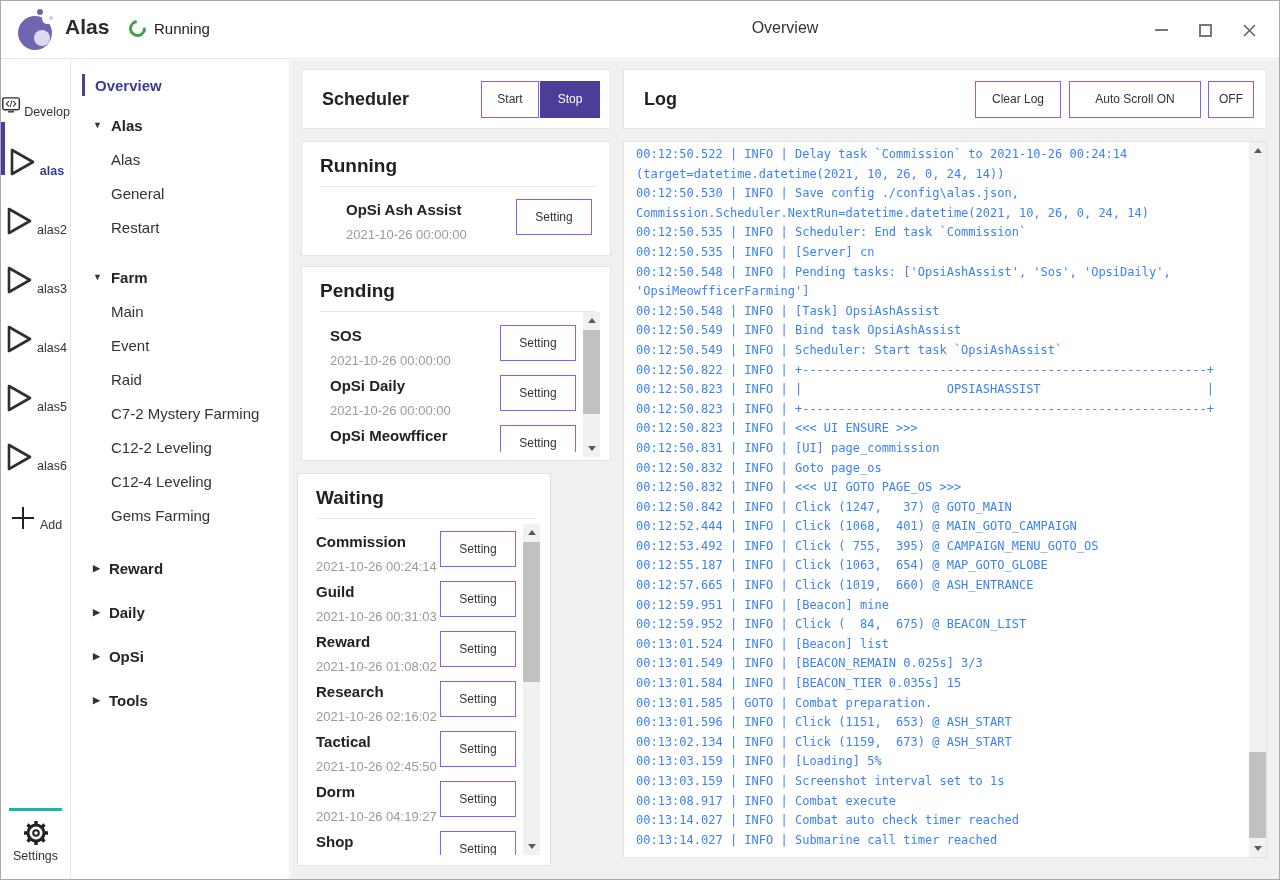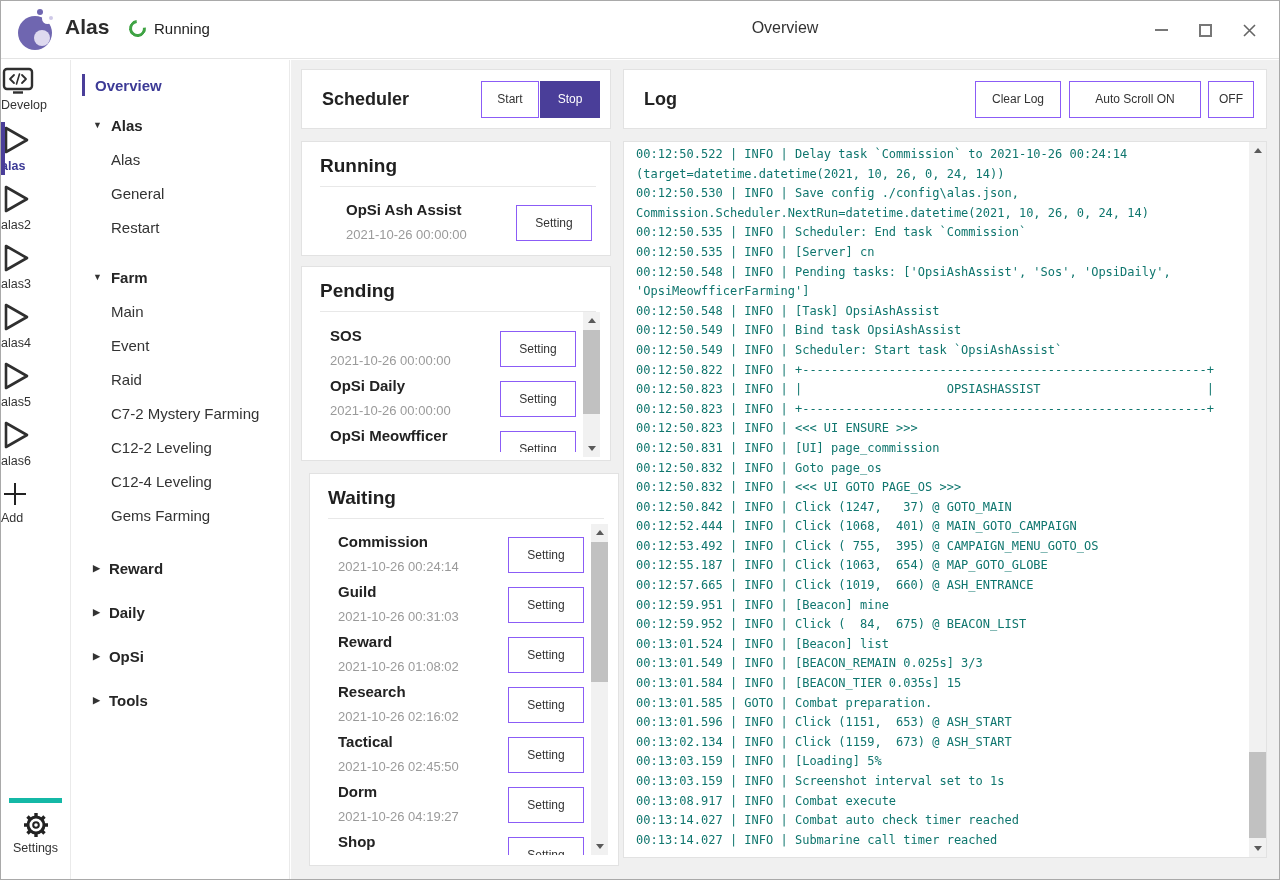--- a/index.html
+++ b/index.html
@@ -18,25 +18,25 @@
   .spinner{position:absolute;left:128px;top:19px;width:17px;height:17px;border:3px solid var(--success_green,#3fa344);border-top-color:transparent;border-radius:50%;transform:rotate(38deg)}
   .status-label{position:absolute;left:153px;top:19px;font-size:15px;color:#222}
   .page-title{position:absolute;left:784px;top:18px;transform:translateX(-50%);font-size:16px;color:#333}
   .win-controls{position:absolute;right:8px;top:0;height:58px;display:flex;align-items:center}
   .win-btn{width:44px;height:42px;display:flex;align-items:center;justify-content:center;background:none;border:none;cursor:pointer}
   .min-glyph{width:13px;height:2px;background:#777}
   .max-glyph{width:13px;height:13px;border:2px solid #777}
 
   
   .icon-rail{position:absolute;left:0;top:59px;bottom:0;width:70px;background:#fff;border-right:1px solid #eaeaea;z-index:5}
-  .rail-item{position:relative;height:59px;display:flex;flex-direction:column;align-items:flex-start;justify-content:center;gap:3px;cursor:pointer}
+  .rail-item{position:relative;height:59px;display:flex;flex-direction:row;align-items:flex-end;justify-content:center;gap:3px;cursor:pointer}
   .rail-item .lbl{font-size:12.5px;color:#333}
   .rail-item.active::before{content:"";position:absolute;left:0;top:3px;bottom:3px;width:4px;background:var(--accent,#4a3e99)}
   .rail-item.active .lbl{color:var(--accent_text,#3c3a96);font-weight:bold}
-  .rail-bottom{position:absolute;bottom:0;left:8px;right:8px;border-top:5px solid #14b8a6;padding:9px 0 24px;display:flex;flex-direction:column;align-items:center;gap:3px;cursor:pointer}
+  .rail-bottom{position:absolute;bottom:0;left:8px;right:8px;border-top:3px solid #14b8a6;padding:9px 0 16px;display:flex;flex-direction:column;align-items:center;gap:3px;cursor:pointer}
   .rail-bottom .lbl{font-size:12.5px;color:#333}
 
   
   .nav{position:absolute;left:70px;top:59px;bottom:0;width:219px;background:#fff;border-right:1px solid #eaeaea;padding-top:10px;overflow:hidden;z-index:5}
   .nav-active{position:relative;height:30px;display:flex;align-items:center;padding-left:24px;margin-bottom:8px;cursor:pointer}
   .nav-active::before{content:"";position:absolute;left:11px;top:4px;height:22px;width:3px;background:var(--accent,#4a3e99)}
   .nav-active .t{font-size:15px;font-weight:bold;color:var(--accent_text,#3c3a96)}
   .nav-group{height:34px;display:flex;align-items:center;padding-left:22px;font-size:15px;font-weight:bold;color:#262626;cursor:pointer}
   .nav-group .caret{font-size:9px;margin-right:9px;color:#333}
   .nav-group.mt16{margin-top:16px}.nav-group.mt8{margin-top:8px}
@@ -56,27 +56,27 @@
   #start-btn{width:58px;height:37px}
   #stop-btn{width:60px;height:37px;margin-left:1px}
 
   .list-title{font-size:19px;font-weight:600;color:#1f1f1f;padding:13px 18px 9px}
   .hr{border-top:1px solid #e8e8e8;margin:0 14px 0 18px}
   .task-list{position:absolute;left:18px;overflow:hidden}
   .task-row{height:50px;display:flex;justify-content:flex-end}
   .task-info{width:170px}
   .task-name{font-size:15px;font-weight:bold;color:#222;line-height:24px}
   .task-time{font-size:13px;color:#9a9a9a;line-height:25px}
-  .setting-btn{width:76px;height:36px;margin-top:7px;flex:none}
+  .setting-btn{width:76px;height:36px;margin-top:1px;flex:none}
 
   #running-panel{left:300px;top:140px;width:310px;height:115px}
   #running-list{top:56px;height:52px;right:18px}
   #pending-panel{left:300px;top:265px;width:310px;height:195px}
   #pending-list{top:57px;height:128px;right:34px}
-  #waiting-panel{left:308px;top:472px;width:310px;height:393px}
+  #waiting-panel{left:296px;top:472px;width:254px;height:393px}
   #waiting-list{top:56px;height:325px;right:34px}
 
   
   .vscroll{position:absolute;width:17px;background:#f1f1f1}
   #pending-scroll{right:10px;top:45px;height:145px}
   #waiting-scroll{right:10px;top:50px;height:331px}
   #log-scroll{right:0;top:0;bottom:0}
   .sb-btn{position:absolute;left:0;right:0;height:17px;display:flex;align-items:center;justify-content:center;cursor:pointer}
   .sb-btn.up{top:0}.sb-btn.down{bottom:0}
   .tri-up{width:0;height:0;border-left:4px solid transparent;border-right:4px solid transparent;border-bottom:5px solid #5a5a5a}
@@ -86,21 +86,21 @@
   #waiting-thumb{top:18px;height:140px}
   #log-thumb{top:610px;height:86px}
 
   
   #log-header-panel{left:622px;top:68px;width:644px;height:60px;display:flex;align-items:center;padding:0 12px 0 20px}
   #clear-log-btn{width:86px;height:37px;margin-left:auto}
   #autoscroll-btn{width:132px;height:37px;margin-left:8px}
   #off-btn{width:46px;height:37px;margin-left:7px}
   #log-panel{left:622px;top:140px;width:644px;height:717px}
   .log-text{position:absolute;left:12px;top:3px;width:598px}
-  .log-line{font-family:"DejaVu Sans Mono",monospace;font-size:12px;line-height:19.6px;color:#0f766e;white-space:pre-wrap}
+  .log-line{font-family:"DejaVu Sans Mono",monospace;font-size:12px;line-height:19.6px;color:#3b82f6;white-space:pre-wrap}
 
   
   .ico{display:block}
 </style>
 </head>
 <body>
 
 <div class="header">
   <div class="logo">
     <span class="blob"></span>

